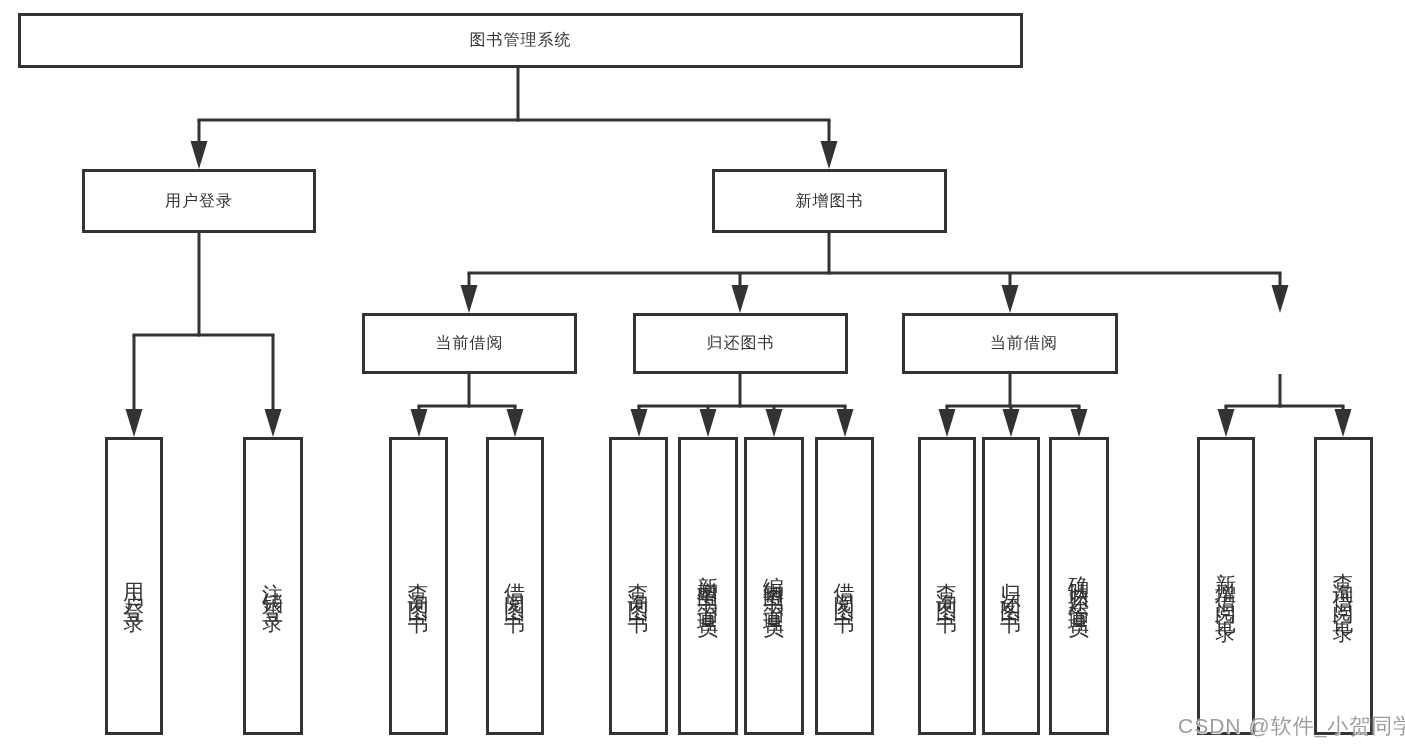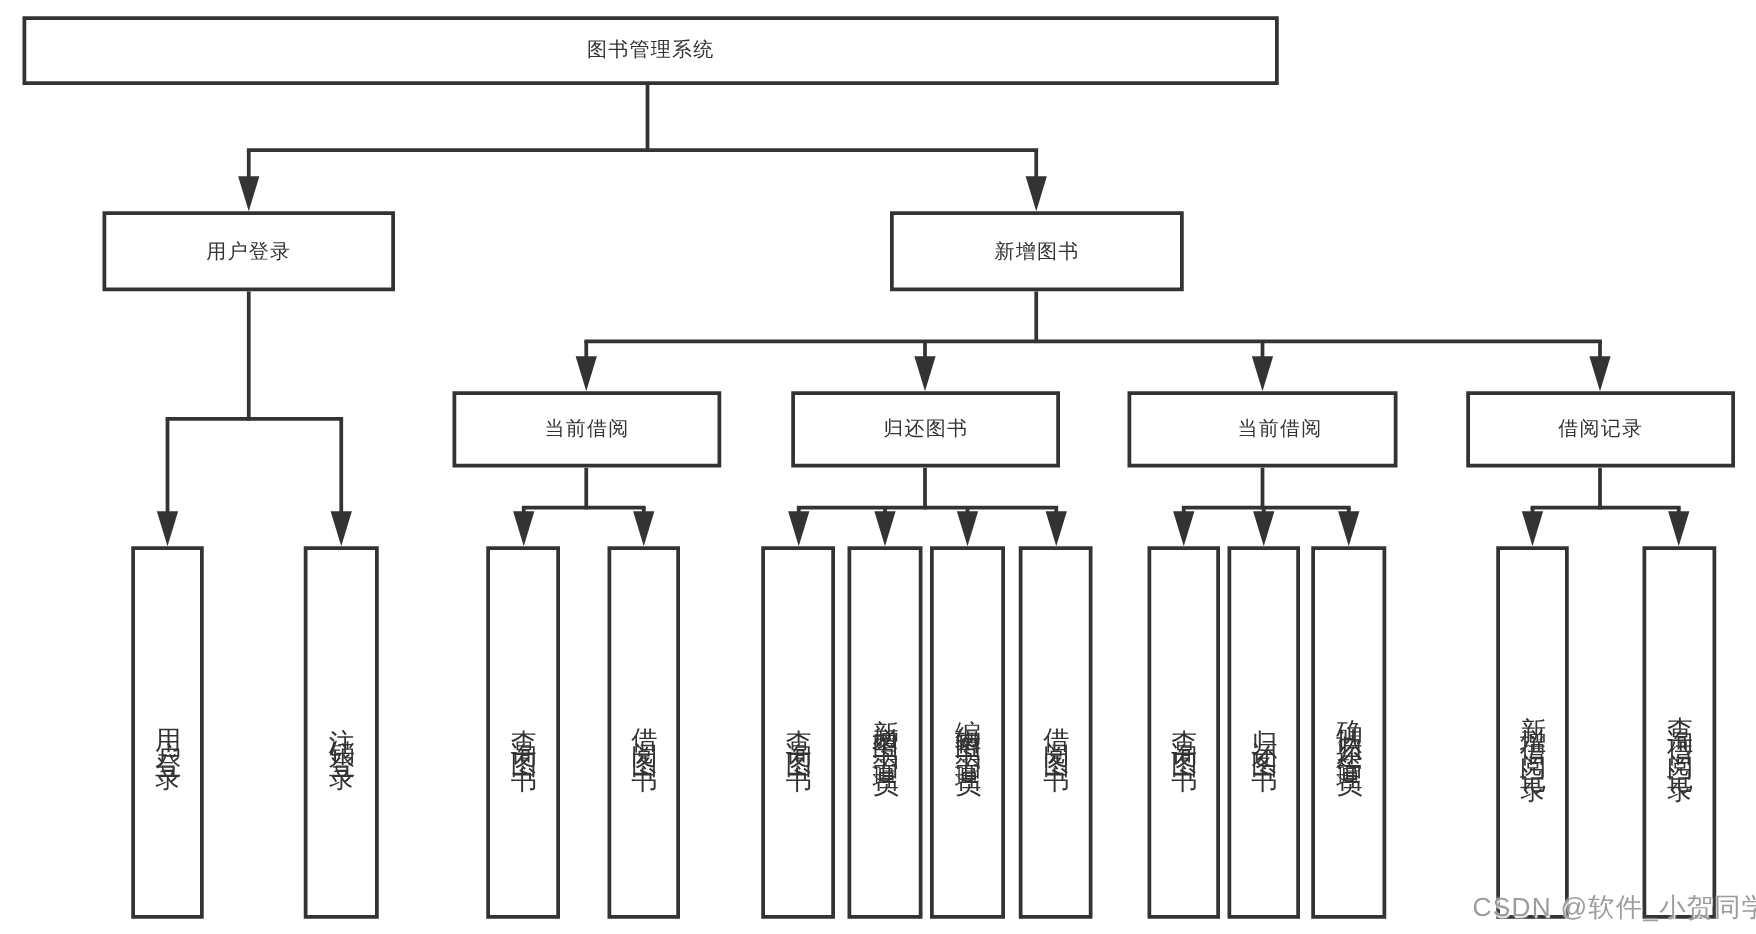--- a/index.html
+++ b/index.html
@@ -120,21 +120,20 @@
     </svg>
 
   <div class="node" style="left:18px;top:13px;width:1005px;height:55px;">图书管理系统</div>
 
   <div class="node" style="left:82px;top:169px;width:234px;height:64px;">用户登录</div>
   <div class="node" style="left:712px;top:169px;width:235px;height:64px;">新增图书</div>
 
   <div class="node" style="left:362px;top:313px;width:215px;height:61px;">当前借阅</div>
   <div class="node" style="left:633px;top:313px;width:215px;height:61px;">归还图书</div>
   <div class="node" style="left:902px;top:313px;width:216px;height:61px;padding-left:28px;">当前借阅</div>
-  <div class="node" style="left:1173px;top:313px;width:215px;height:61px;">借阅记录</div>
 
   <div class="node leaf" style="left:105px;top:437px;width:58px;height:298px;">
     <span class="vtext">用户登录</span>
   </div>
   <div class="node leaf" style="left:243px;top:437px;width:60px;height:298px;">
     <span class="vtext">注销登录</span>
   </div>
 
   <div class="node leaf" style="left:389px;top:437px;width:59px;height:298px;">
     <span class="vtext">查询图书</span>

